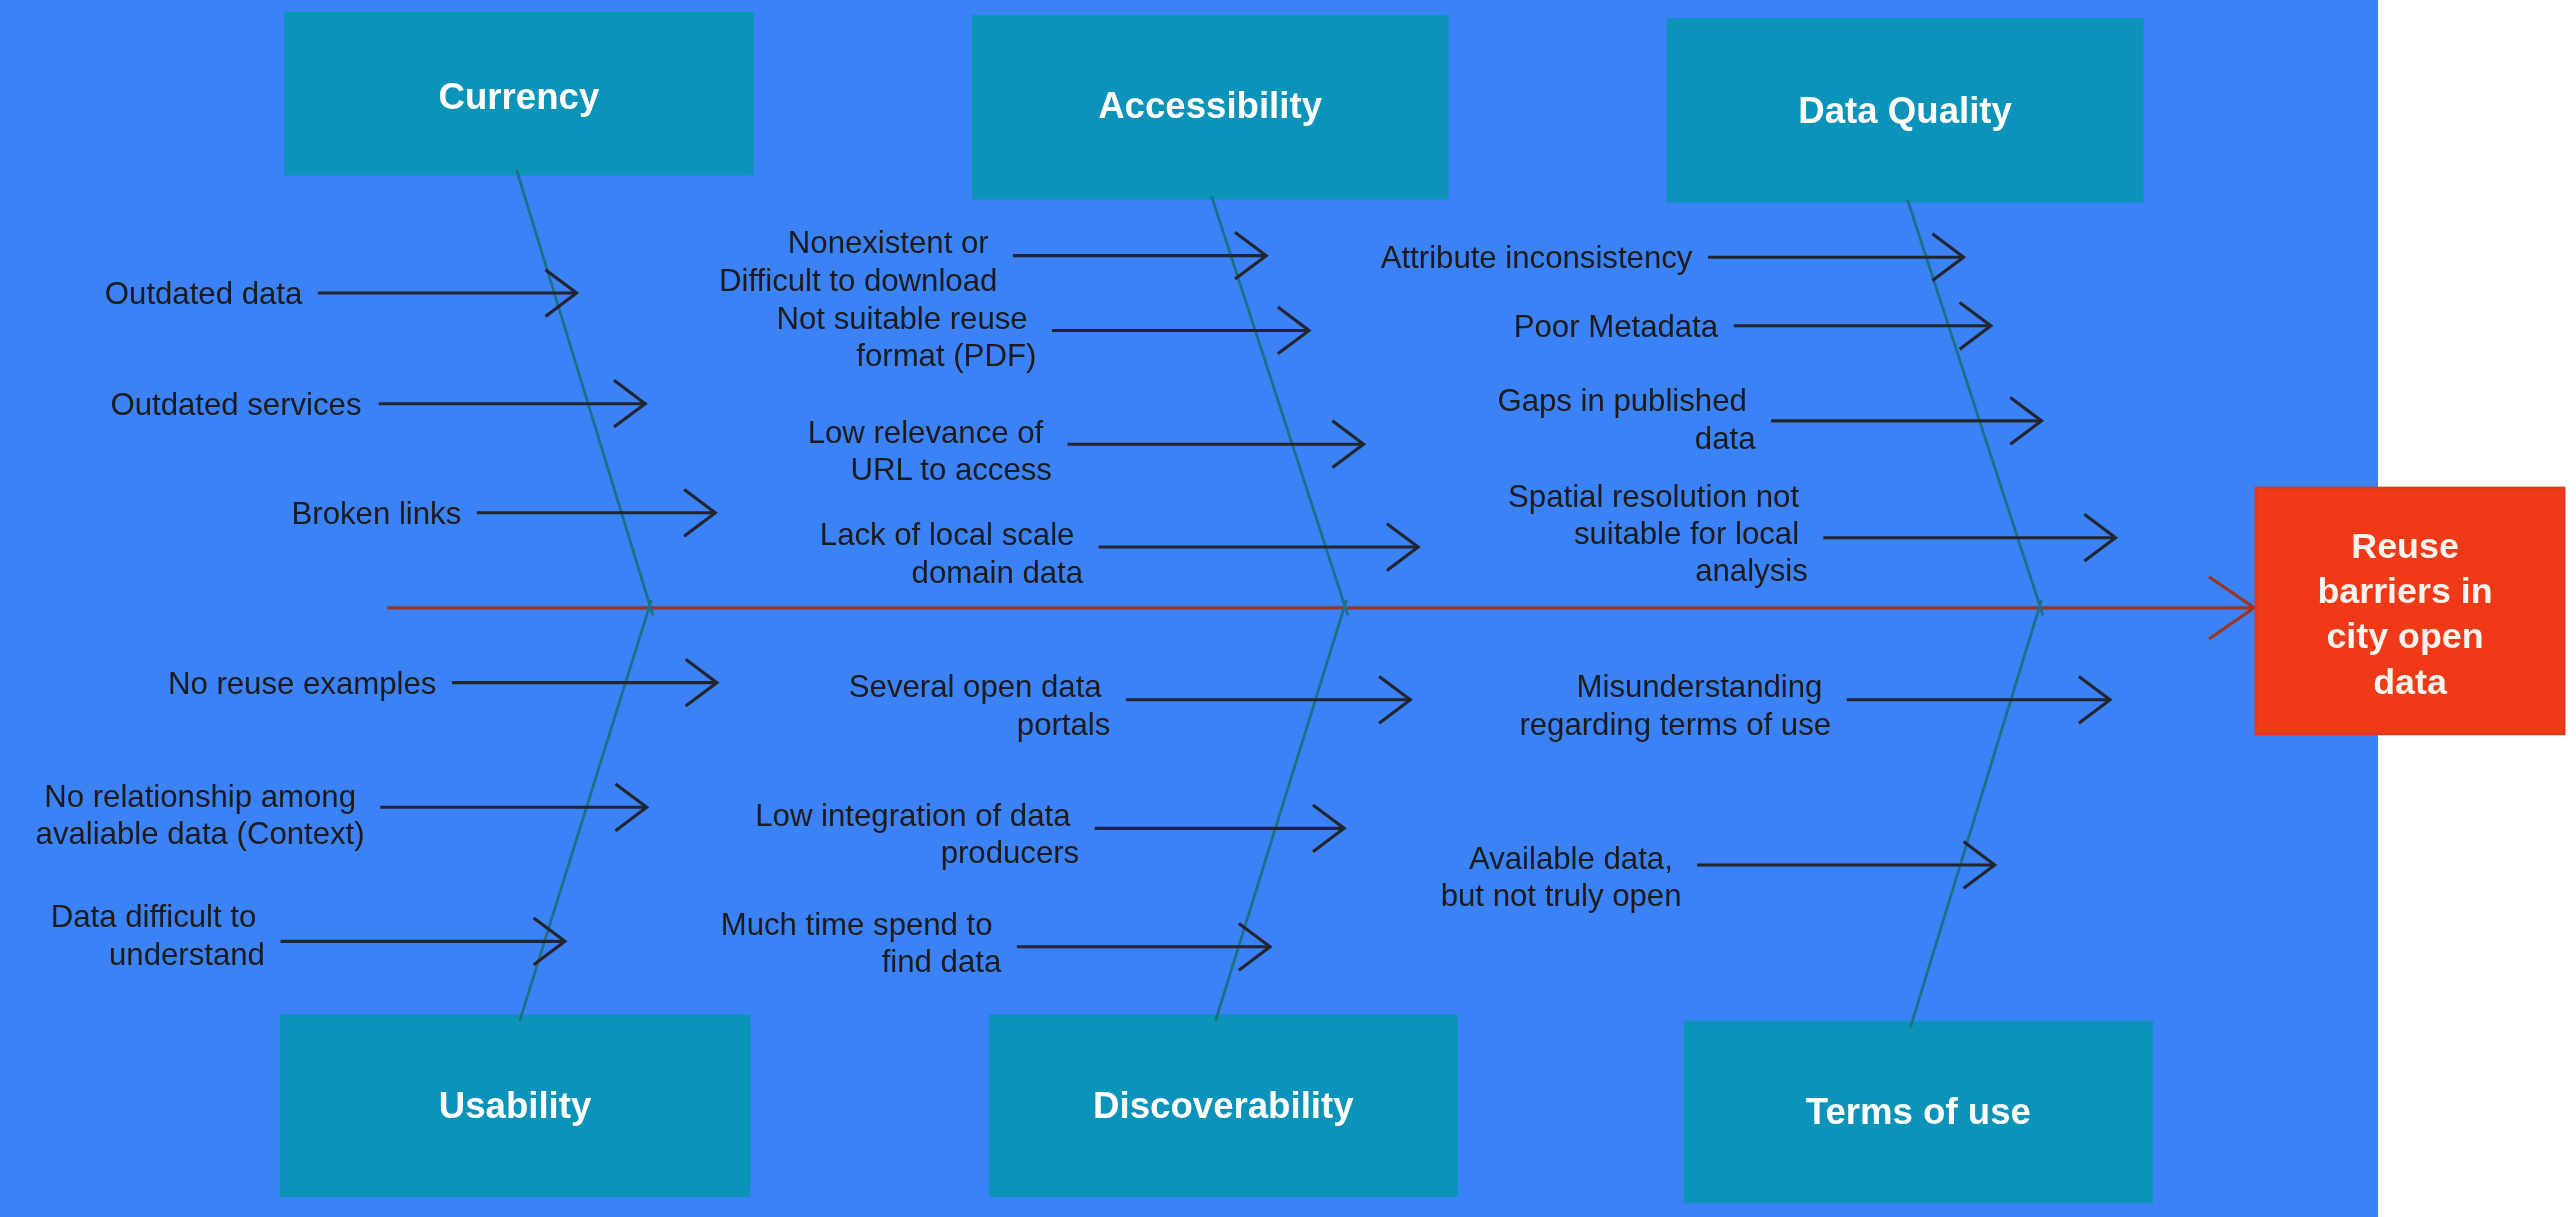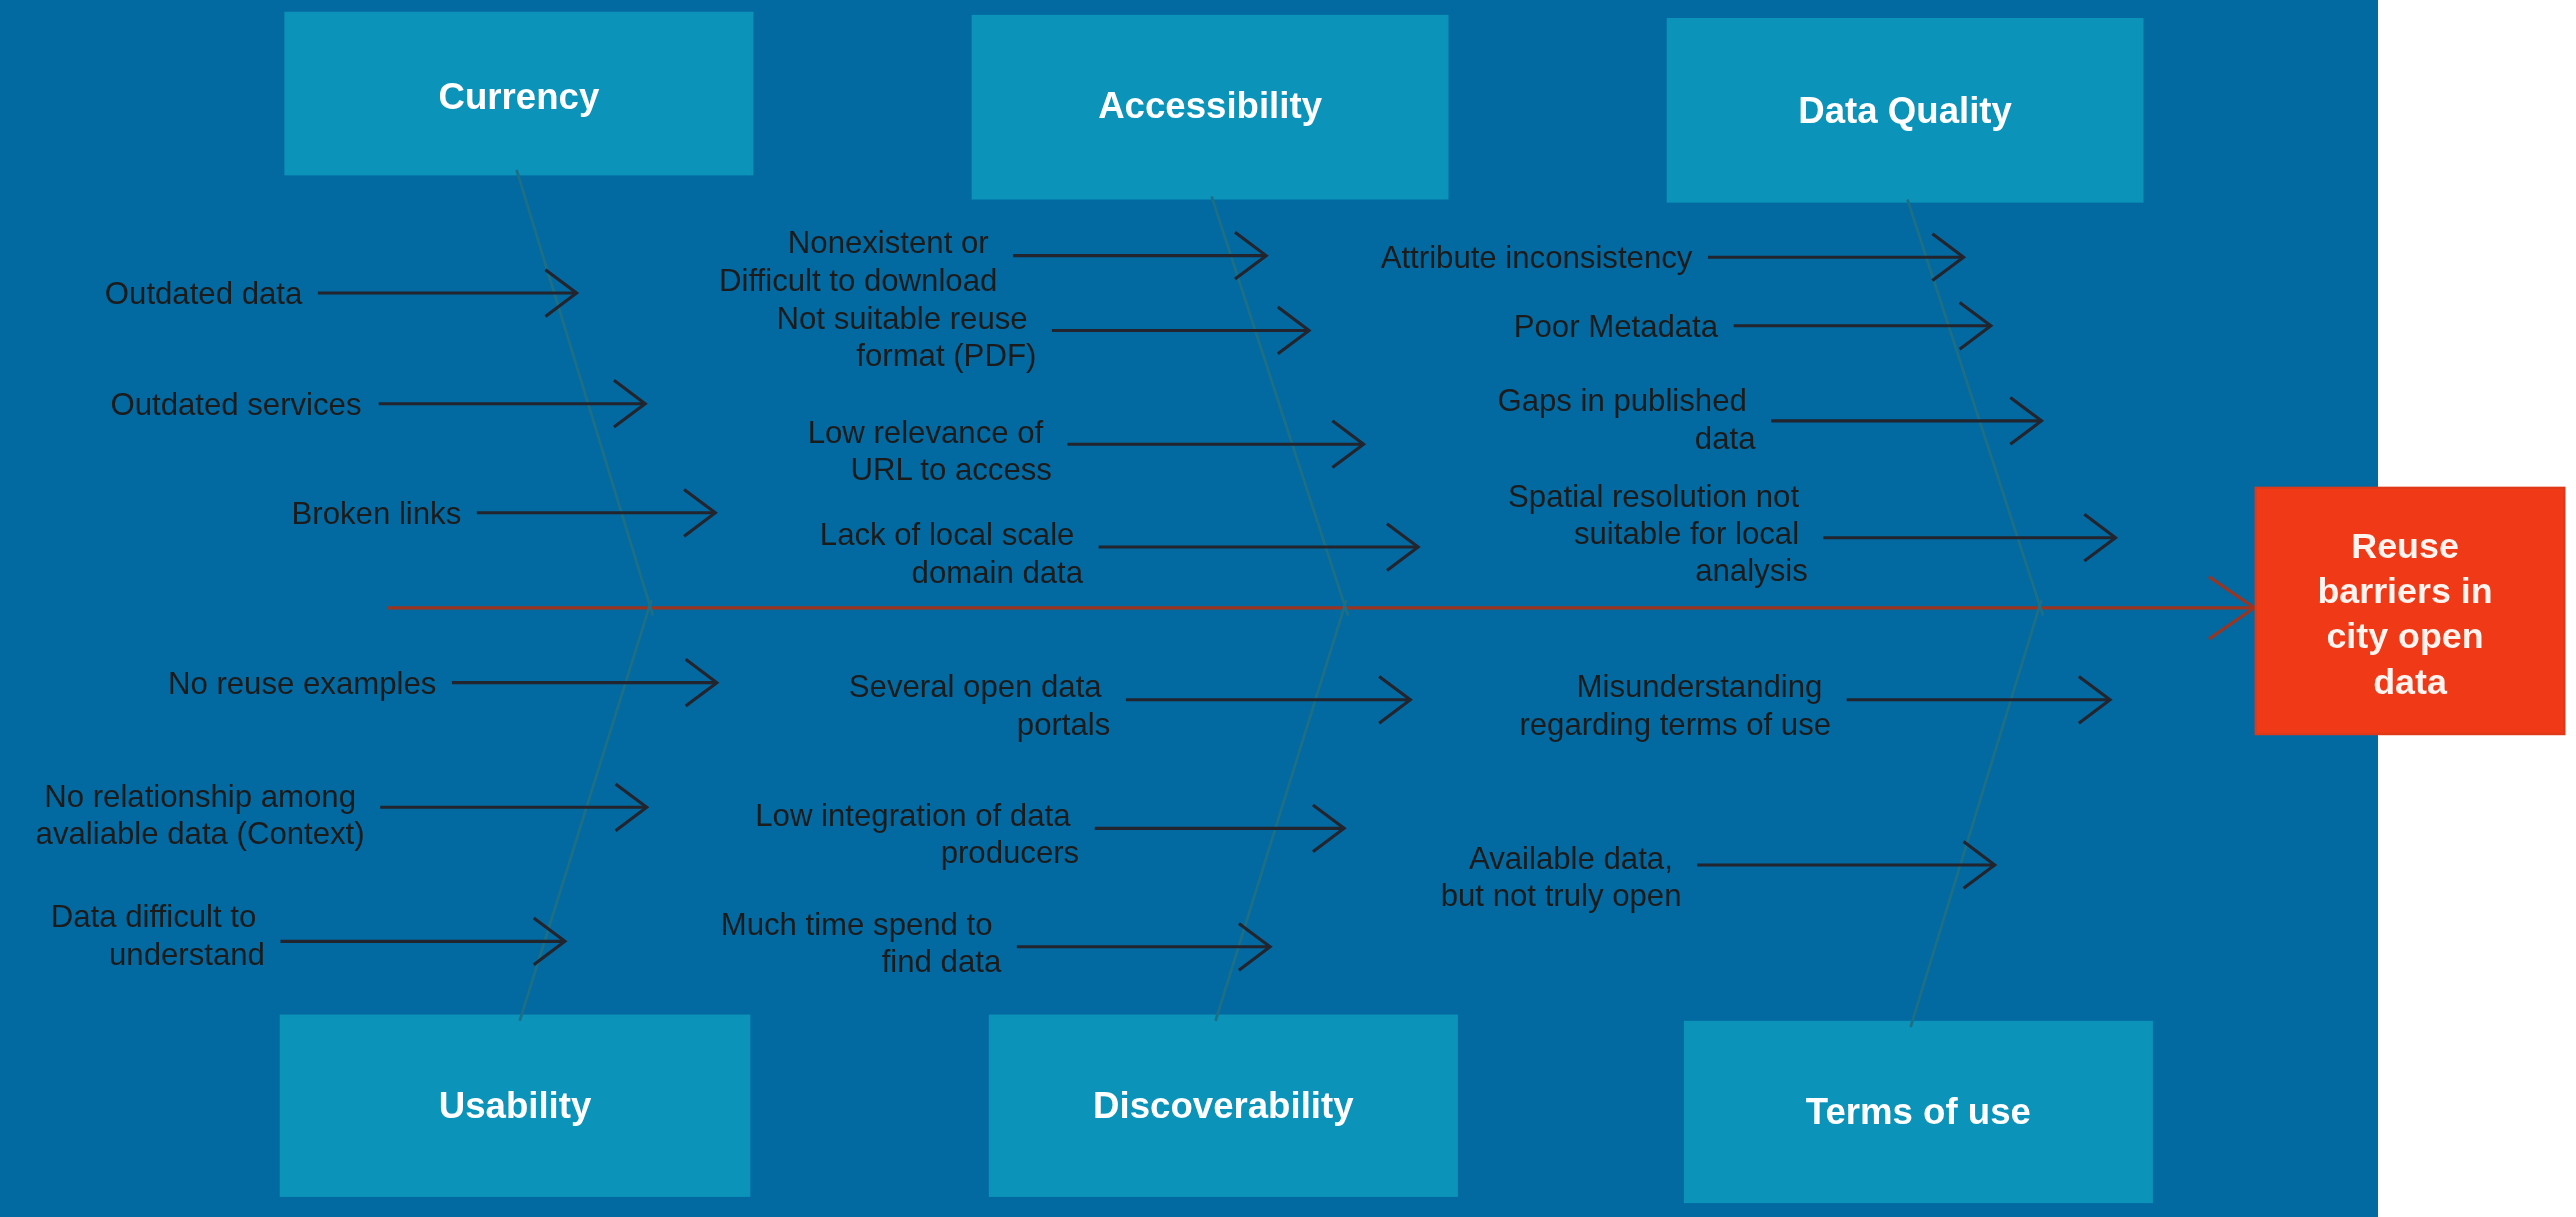--- a/index.html
+++ b/index.html
@@ -10,21 +10,21 @@
   body {
     width: 2576px;
     height: 1218px;
     font-family: "Liberation Sans", sans-serif;
     overflow: hidden;
   }
   #diagram-root {
     position: relative;
     width: 2378px;
     height: 1218px;
-    background: #0369a1;
+    background: #3b82f6;
   }
   svg#fishbone {
     position: absolute;
     top: 0;
     left: 0;
     width: 2576px;
     height: 1218px;
     display: block;
   }
   .cat-box-rect {

